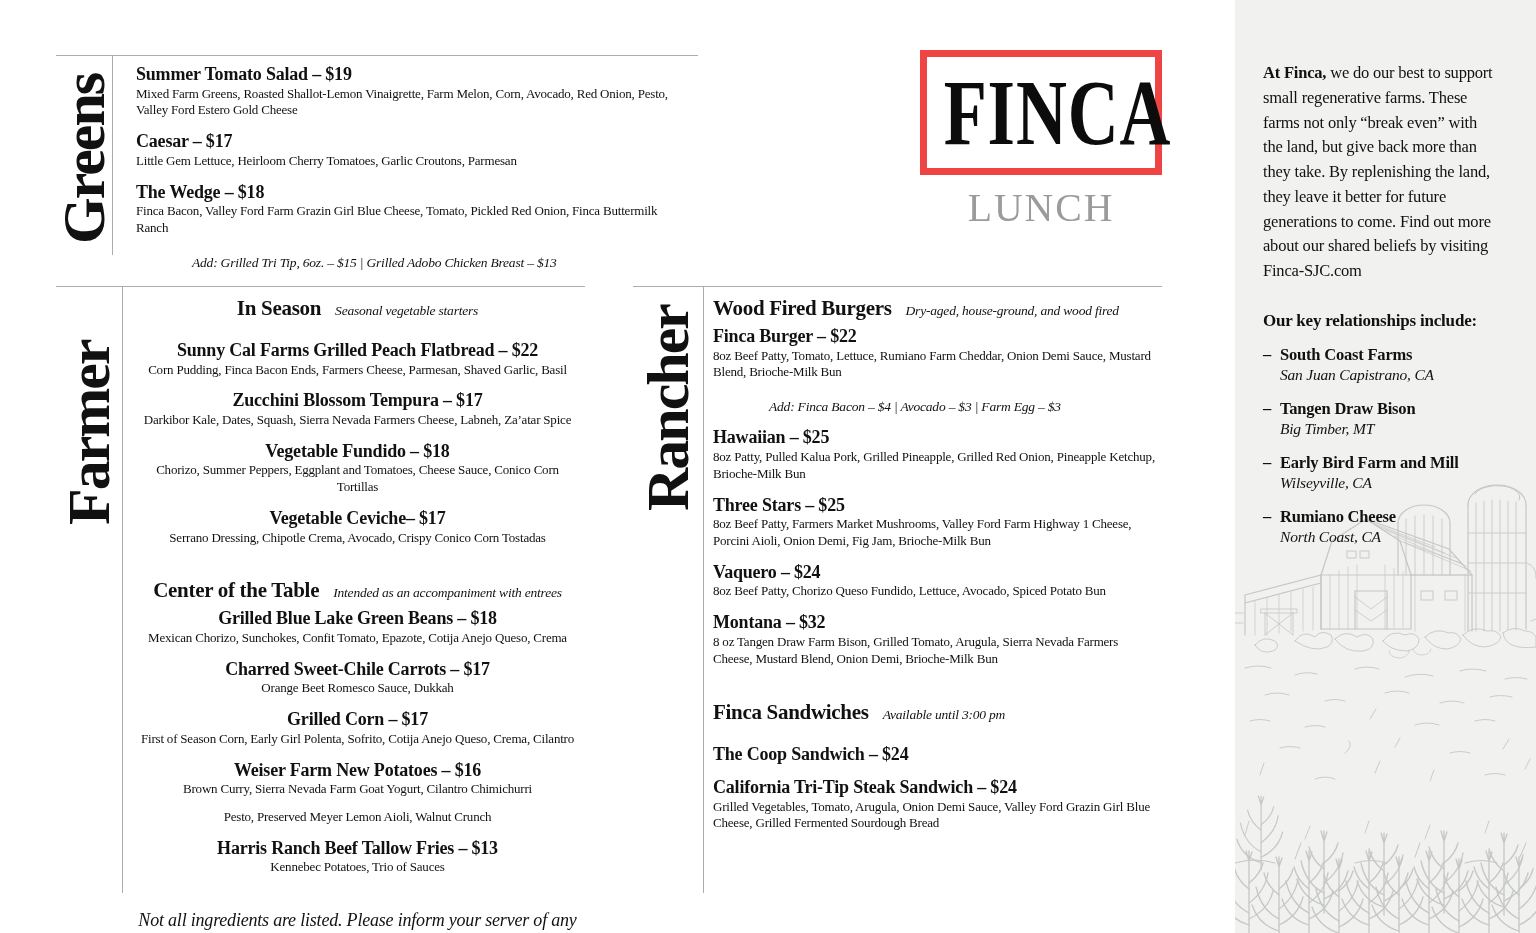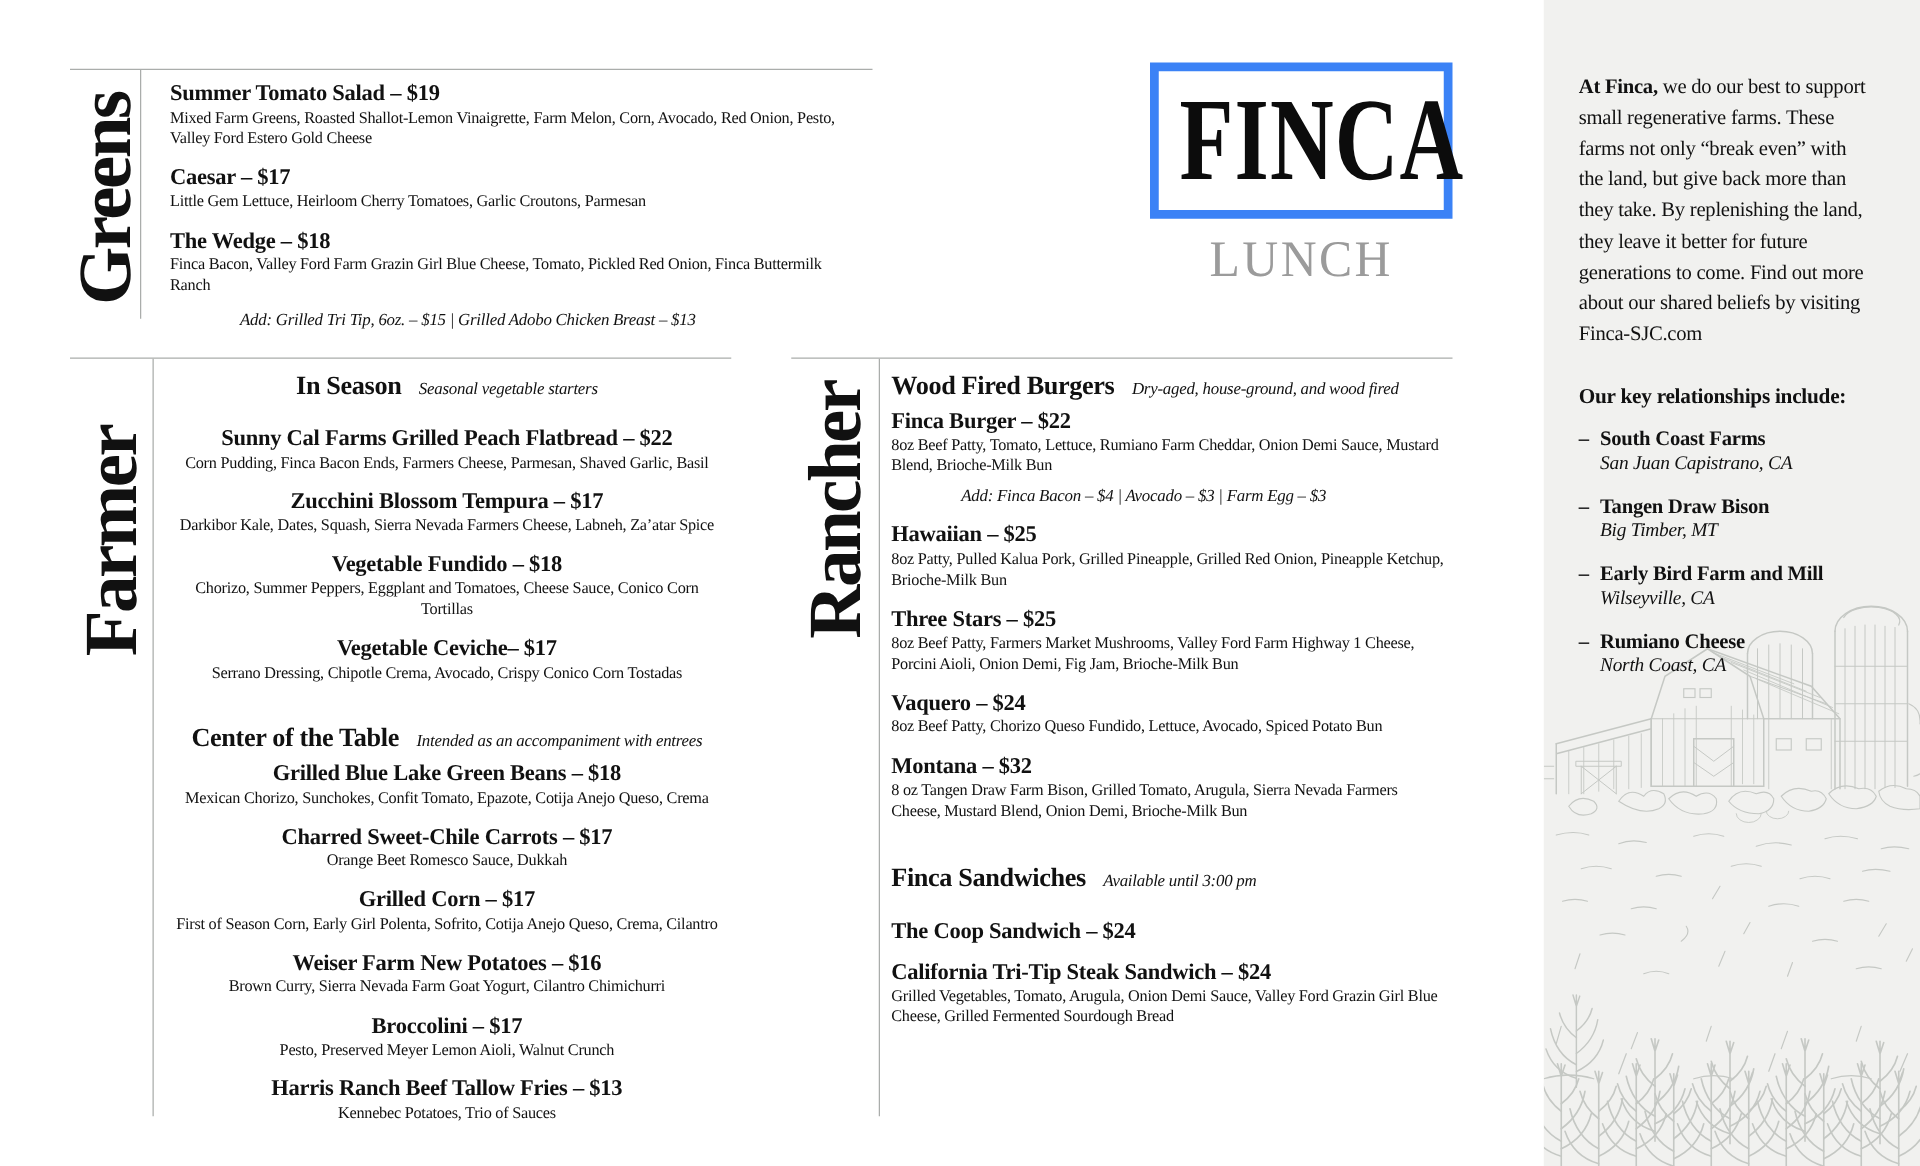--- a/index.html
+++ b/index.html
@@ -33,42 +33,42 @@
   
   .group-head{margin:4px 0 4px;}
   .group-head .head{font-size:21px;font-weight:700;letter-spacing:-0.3px;}
   .group-head .tagline{font-size:13.5px;font-style:italic;margin-left:14px;letter-spacing:-0.2px;}
   .gap-top{margin-top:32px;}
   .gap-after-head{height:14px;}
   
   .item{margin:0 0 11px 0;}
   .item-title{font-size:18px;font-weight:700;letter-spacing:-0.2px;line-height:1.25;}
   .item-desc{font-size:13px;line-height:1.3;letter-spacing:-0.2px;}
-  .add-note{font-size:13.5px;font-style:italic;letter-spacing:-0.2px;padding-left:56px;margin:8px 0 12px;}
+  .add-note{font-size:13.5px;font-style:italic;letter-spacing:-0.2px;padding-left:56px;margin:18px 0 12px;}
   .allergy-note{font-size:18px;font-style:italic;letter-spacing:-0.2px;margin-top:34px;}
   
   .logo-wrap{position:absolute;left:920px;top:50px;width:242px;text-align:center;}
   .logo-box{
-    box-sizing:border-box;width:242px;height:125px;border:7px solid #3b82f6;
+    box-sizing:border-box;width:242px;height:125px;border:7px solid #ef4444;
     display:flex;align-items:center;justify-content:center;background:#fff;padding-left:32px;
   }
   .logo-text{
     font-size:84px;font-weight:700;line-height:1;letter-spacing:1px;color:#0c0c0c;
     transform:scale(0.84,1.12);transform-origin:center;
   }
   .logo-sub{
     margin-top:12px;font-size:41px;line-height:1;color:#9b9b9b;letter-spacing:2px;
     transform:scaleX(0.97);transform-origin:center;
   }
   
   .sidebar{
     position:absolute;left:1235px;top:0;width:301px;height:933px;
     background:#f1f1ef;box-sizing:border-box;overflow:hidden;
   }
-  .sidebar-inner{position:relative;z-index:2;padding:45px 38px 0 28px;margin-top:12px;}
+  .sidebar-inner{position:relative;z-index:2;padding:61px 38px 0 28px;}
   .intro{font-size:16.5px;line-height:1.5;letter-spacing:-0.2px;}
   .intro b{font-weight:700;}
   .rel-head{font-size:17px;font-weight:700;margin:27px 0 14px;letter-spacing:-0.2px;}
   .rel-item{position:relative;padding-left:17px;margin-bottom:15px;}
   .rel-dash{position:absolute;left:0;top:0;font-weight:700;font-size:16.5px;}
   .rel-name{font-size:16.5px;font-weight:700;letter-spacing:-0.2px;line-height:1.2;}
   .rel-loc{font-size:15.5px;font-style:italic;letter-spacing:-0.2px;line-height:1.25;}
   .farm-art{position:absolute;left:0;bottom:0;z-index:1;}
 </style>
 </head>
@@ -134,21 +134,20 @@
     </div>
     <div class="item">
       <div class="item-title">Grilled Corn – $17</div>
       <div class="item-desc">First of Season Corn, Early Girl Polenta, Sofrito, Cotija Anejo Queso, Crema, Cilantro</div>
     </div>
     <div class="item">
       <div class="item-title">Weiser Farm New Potatoes – $16</div>
       <div class="item-desc">Brown Curry, Sierra Nevada Farm Goat Yogurt, Cilantro Chimichurri</div>
     </div>
     <div class="item">
-      <div class="item-title">Broccolini – $17</div>
       <div class="item-desc">Pesto, Preserved Meyer Lemon Aioli, Walnut Crunch</div>
     </div>
     <div class="item">
       <div class="item-title">Harris Ranch Beef Tallow Fries – $13</div>
       <div class="item-desc">Kennebec Potatoes, Trio of Sauces</div>
     </div>
     <div class="allergy-note">Not all ingredients are listed. Please inform your server of any allergies</div>
   </div>
 </div>
 

